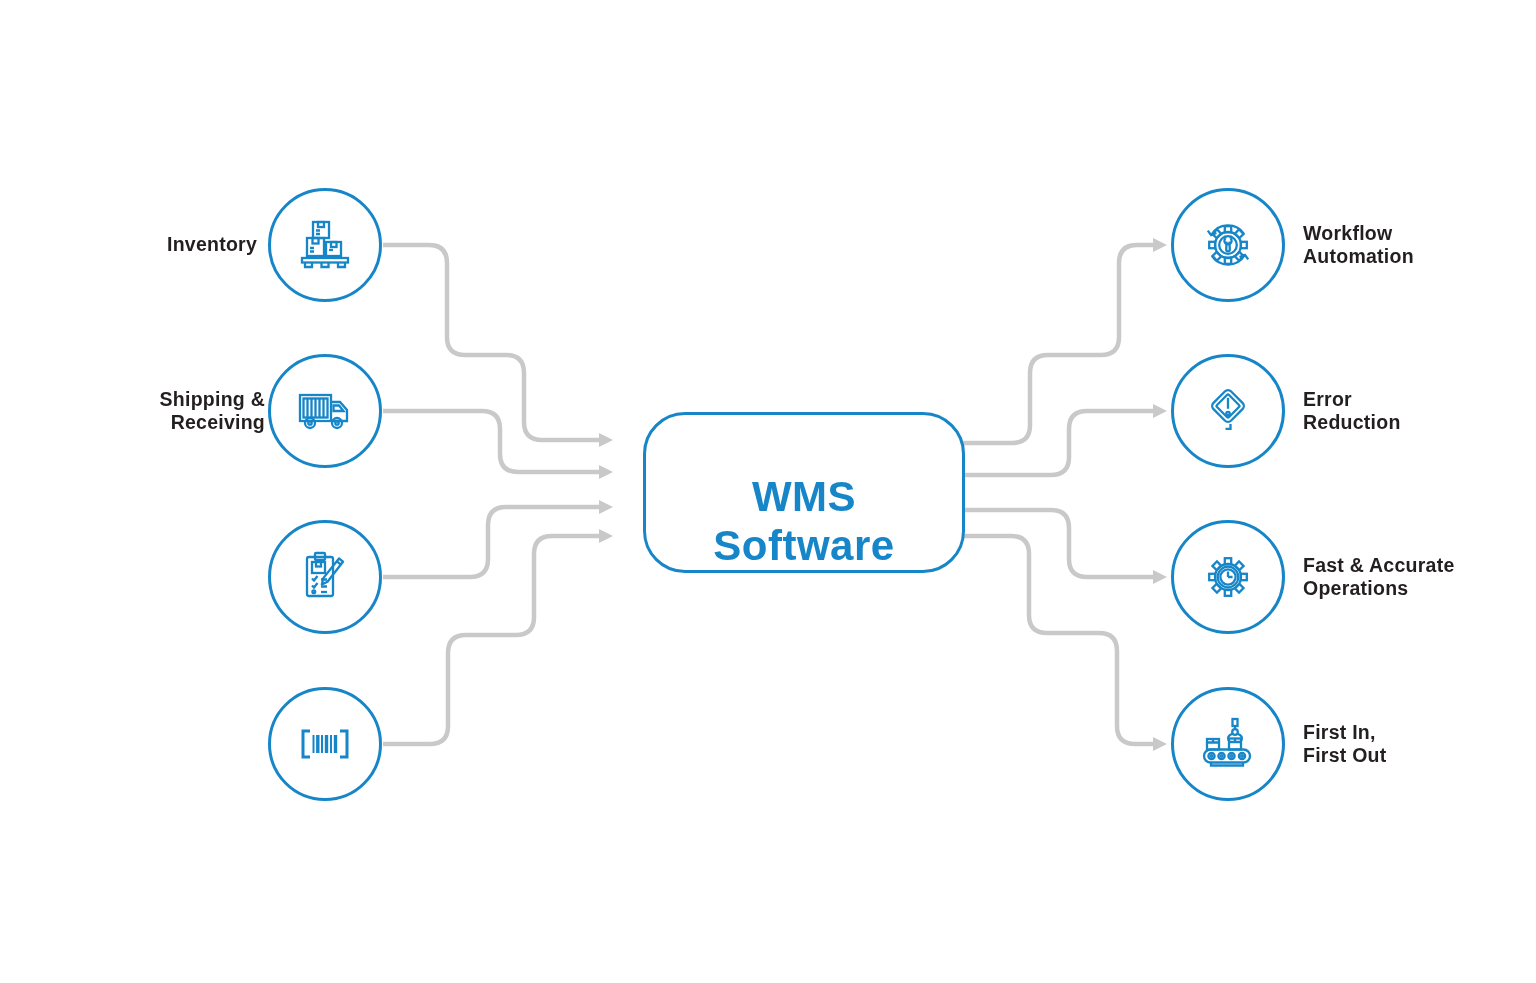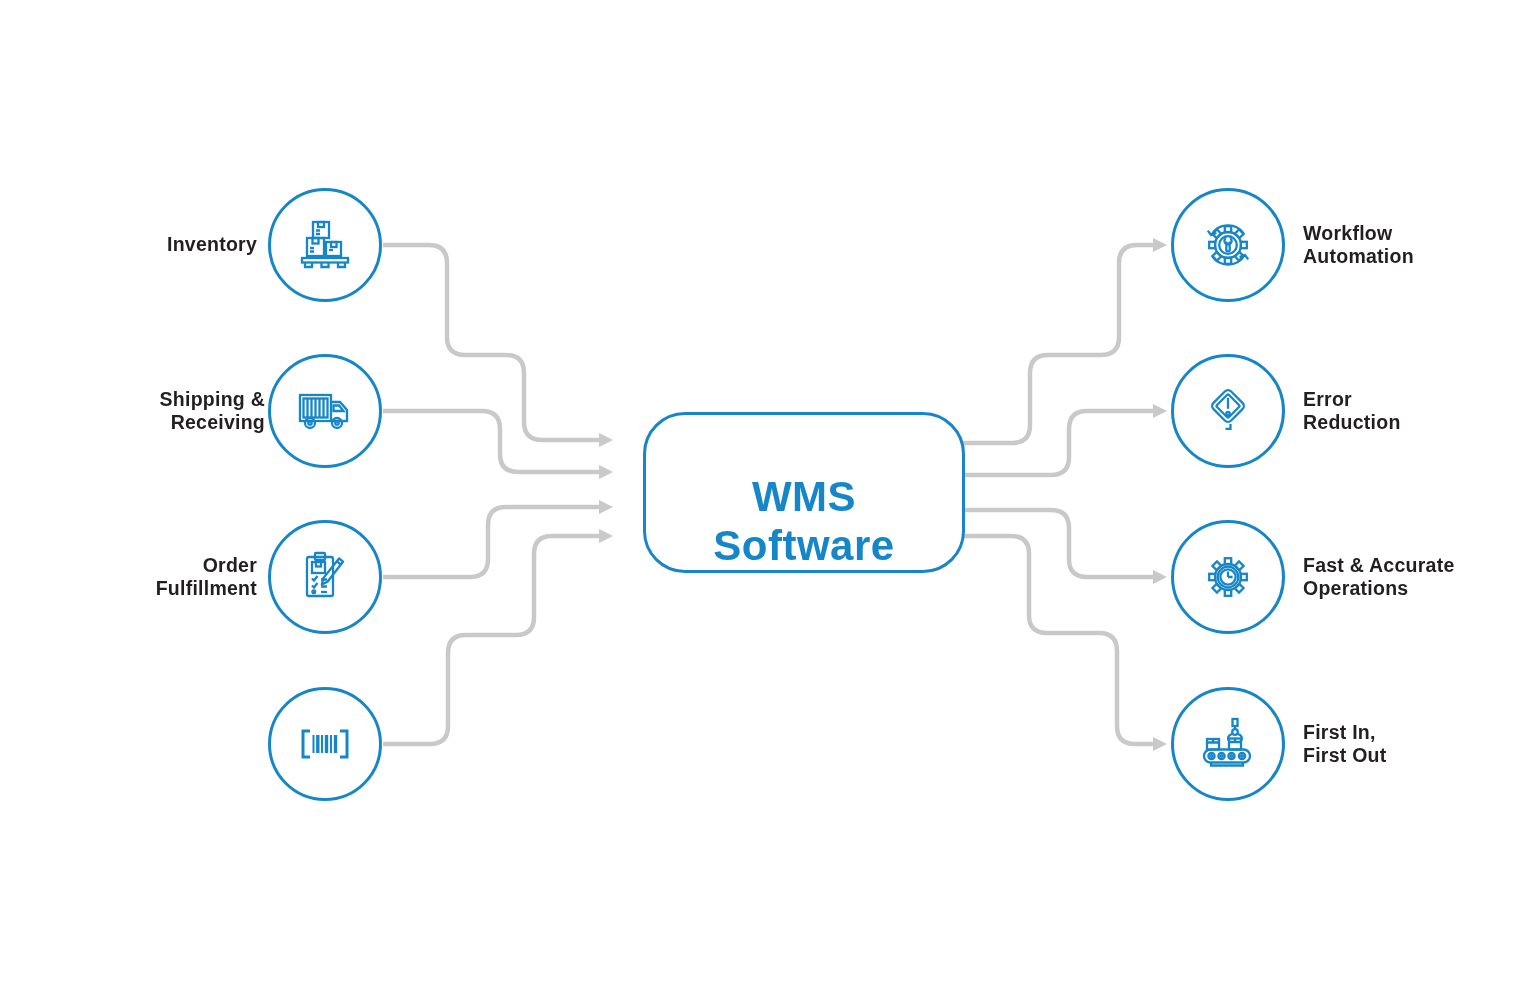--- a/index.html
+++ b/index.html
@@ -50,22 +50,20 @@
     <path class="flow" marker-end="url(#arr)" d="M383 744 H430 Q448 744 448 726 V653 Q448 635 466 635 H516 Q534 635 534 617 V554 Q534 536 552 536 H600"></path>
     <path class="flow" marker-end="url(#arr)" d="M937 443 H1012 Q1030 443 1030 425 V373 Q1030 355 1048 355 H1101 Q1119 355 1119 337 V263 Q1119 245 1137 245 H1154"></path>
     <path class="flow" marker-end="url(#arr)" d="M937 475 H1051 Q1069 475 1069 457 V429 Q1069 411 1087 411 H1154"></path>
     <path class="flow" marker-end="url(#arr)" d="M937 510 H1051 Q1069 510 1069 528 V559 Q1069 577 1087 577 H1154"></path>
     <path class="flow" marker-end="url(#arr)" d="M937 536 H1011 Q1029 536 1029 554 V615 Q1029 633 1047 633 H1099 Q1117 633 1117 651 V726 Q1117 744 1135 744 H1154"></path>
   </svg>
 
   <div class="label left" style="left:40px;width:217px;top:188px">Inventory</div>
   <div class="label left" style="left:48px;width:217px;top:354px">Shipping &amp;
 Receiving</div>
-  <div class="label left" style="left:40px;width:217px;top:520px">Order
-Fulfillment</div>
 
   <div class="label right" style="left:1303px;width:250px;top:188px">Workflow
 Automation</div>
   <div class="label right" style="left:1303px;width:250px;top:354px">Error
 Reduction</div>
   <div class="label right" style="left:1303px;width:250px;top:520px">Fast &amp; Accurate
 Operations</div>
   <div class="label right" style="left:1303px;width:250px;top:687px">First In,
 First Out</div>
 

